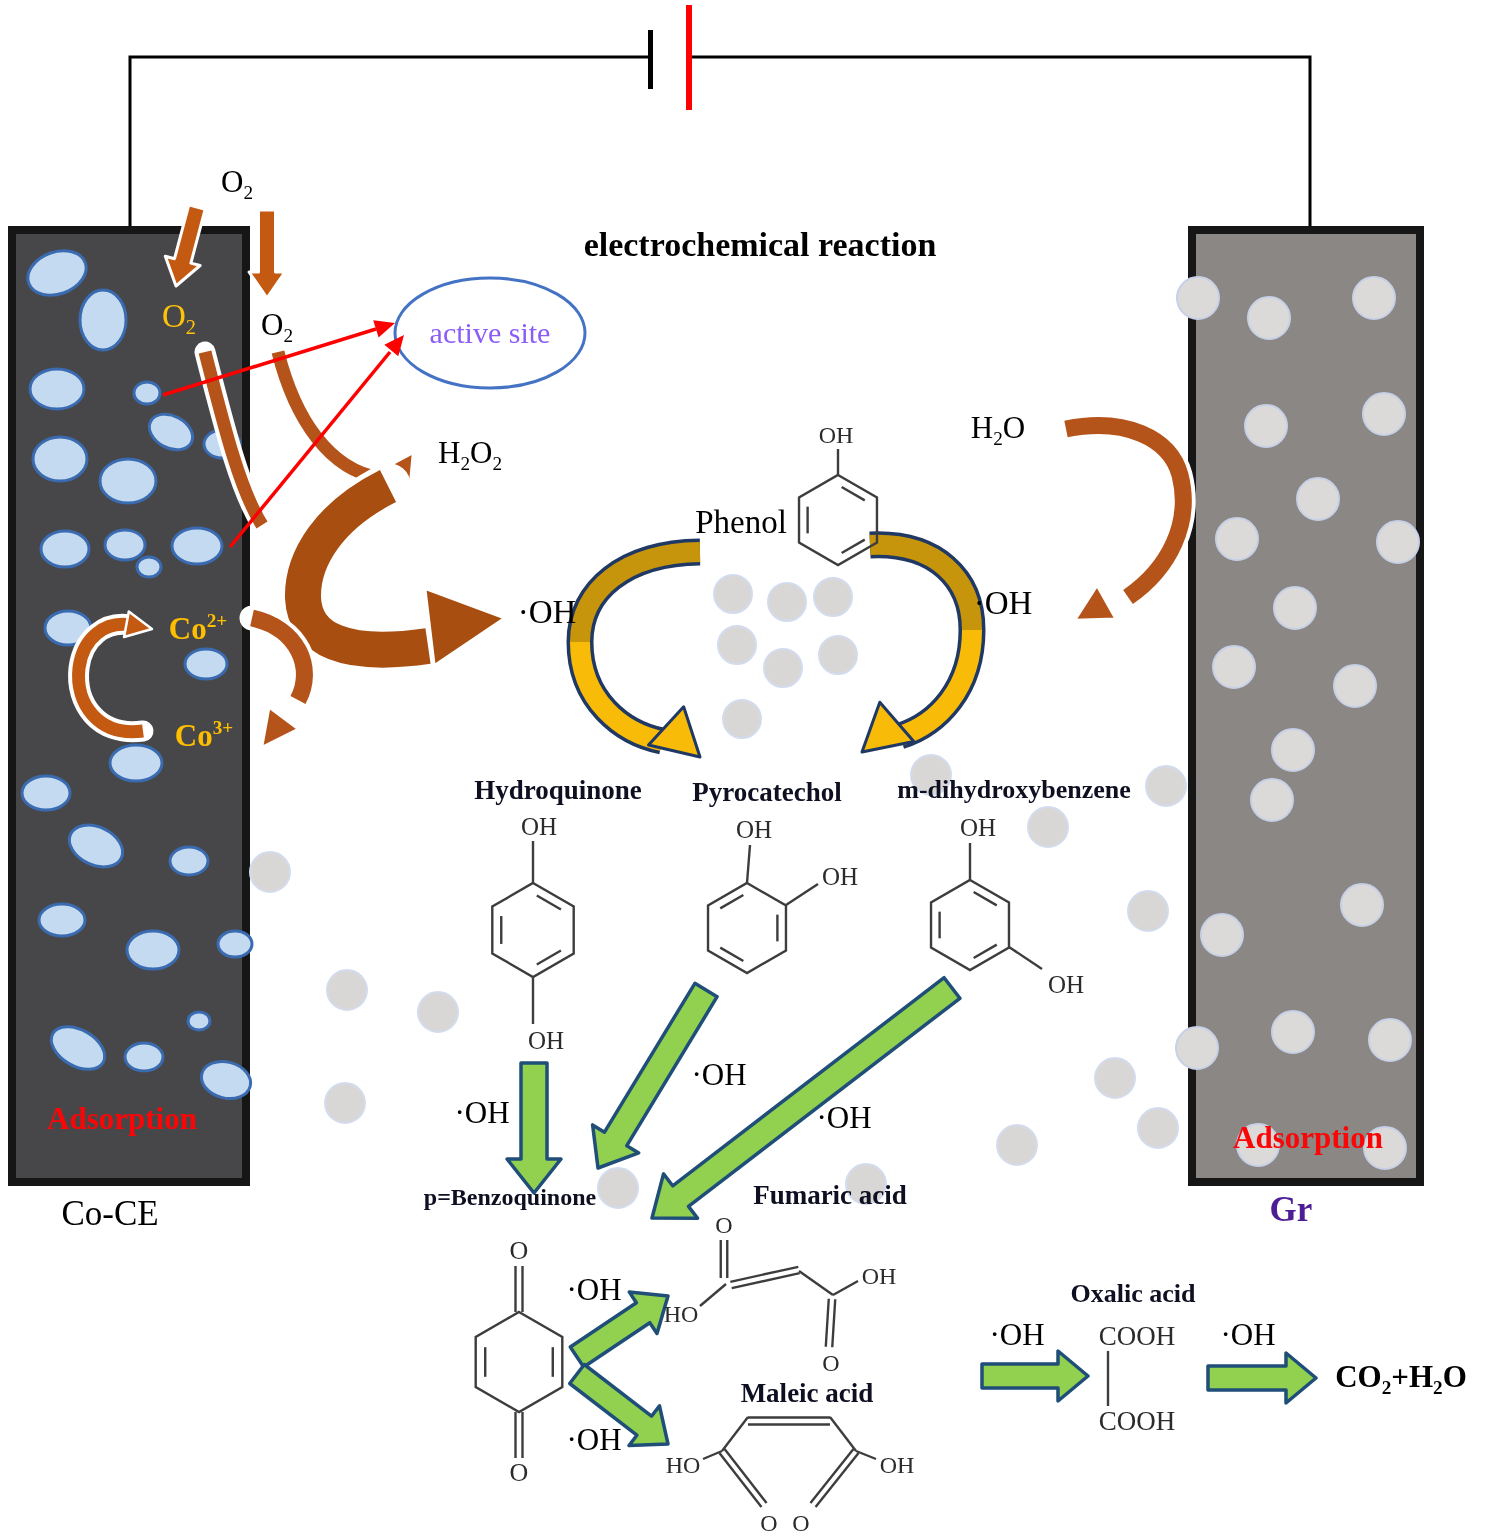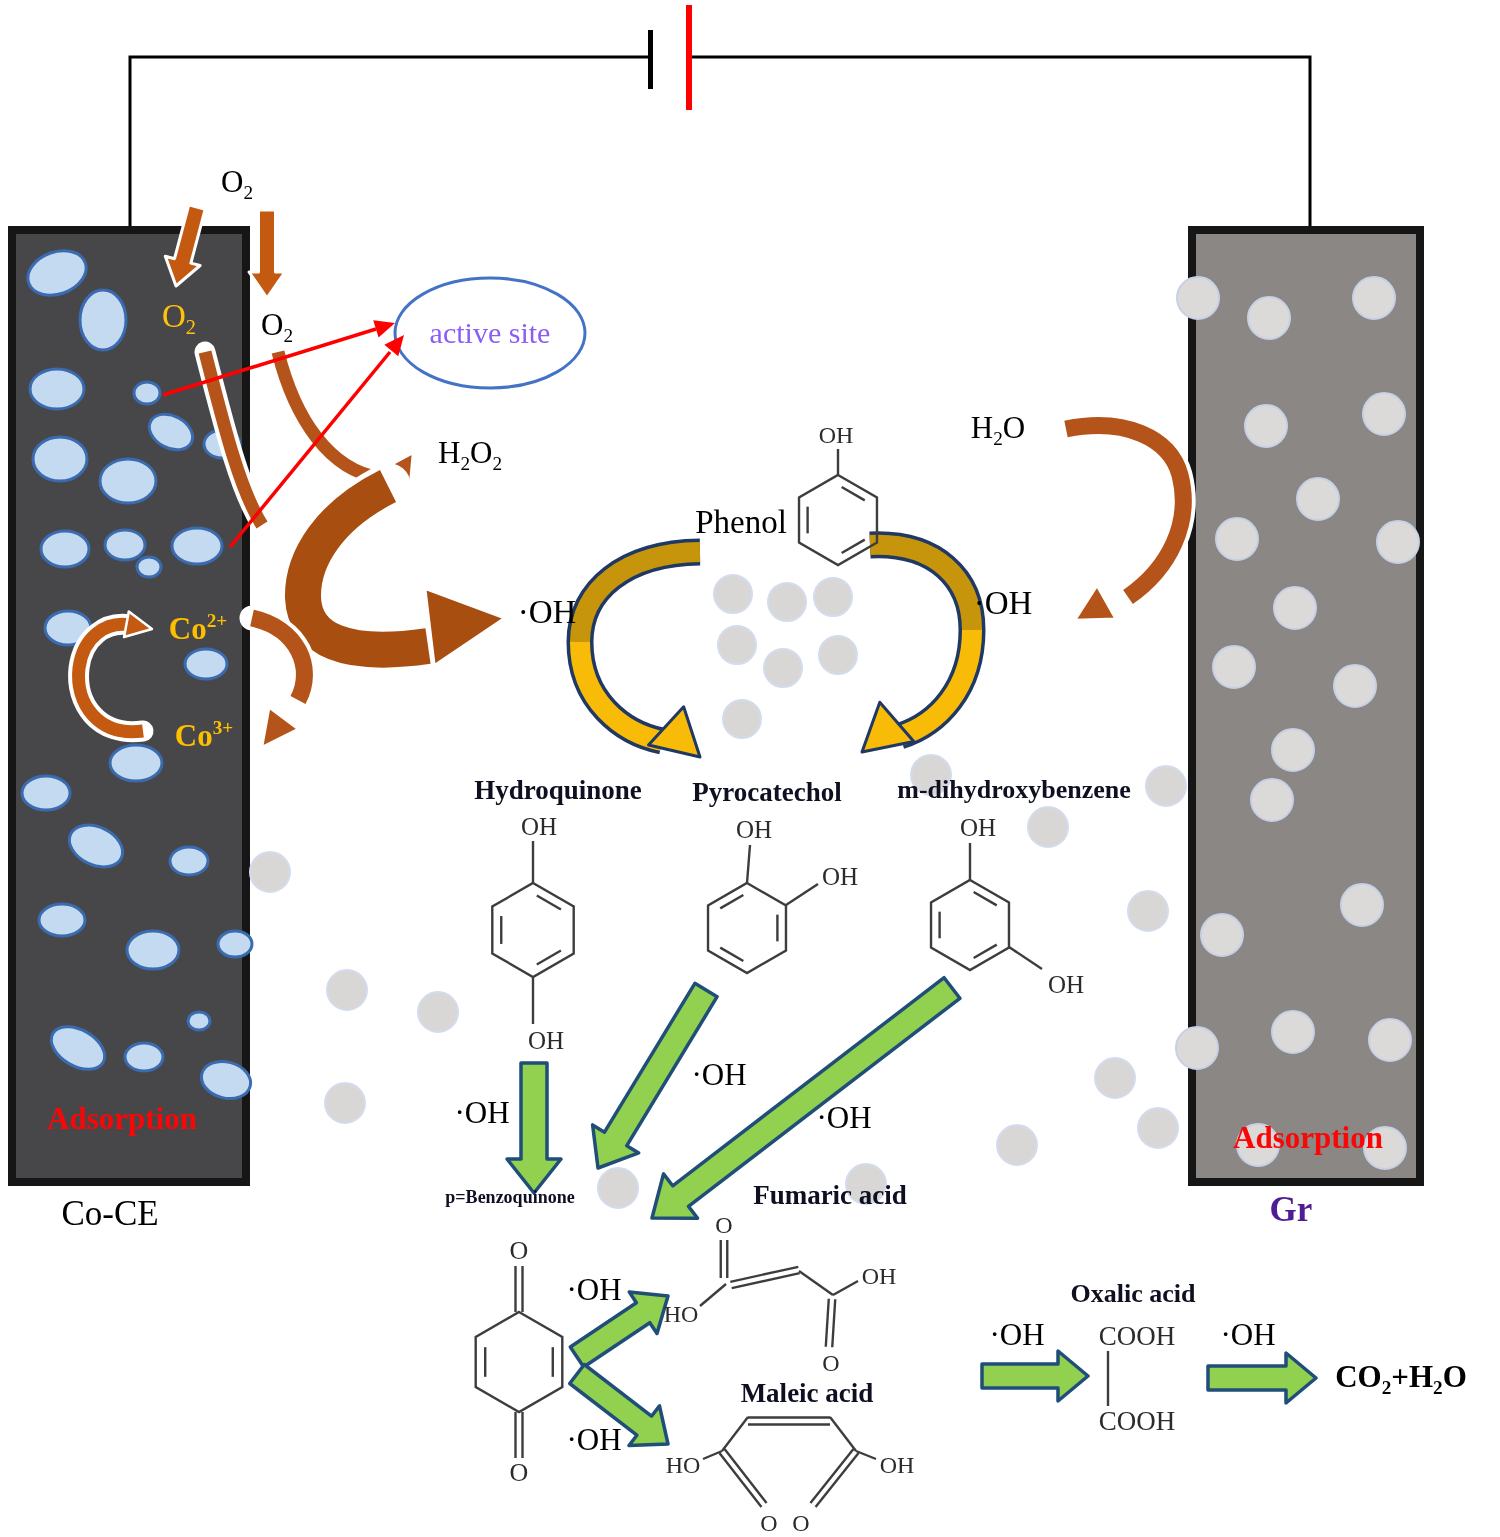--- a/index.html
+++ b/index.html
@@ -172,39 +172,40 @@
       <line x1="748" y1="1417.5" x2="830" y2="1417.5" stroke="#3d3d3d" stroke-width="2.4"></line>
       <line x1="830" y1="1417" x2="856" y2="1451" stroke="#3d3d3d" stroke-width="2.4"></line>
       <line x1="856" y1="1451" x2="876" y2="1459" stroke="#3d3d3d" stroke-width="2.4"></line>
       <line x1="719.4346052935269" y1="1452.9953069939236" x2="761.4346052935269" y2="1506.9953069939236" stroke="#3d3d3d" stroke-width="2.4"></line>
       <line x1="724.5653947064731" y1="1449.0046930060764" x2="766.5653947064731" y2="1503.0046930060764" stroke="#3d3d3d" stroke-width="2.4"></line>
       <line x1="853.457589530219" y1="1448.9754879592485" x2="810.457589530219" y2="1502.9754879592485" stroke="#3d3d3d" stroke-width="2.4"></line>
       <line x1="858.542410469781" y1="1453.0245120407515" x2="815.542410469781" y2="1507.0245120407515" stroke="#3d3d3d" stroke-width="2.4"></line>
       <line x1="1108" y1="1351" x2="1108" y2="1406" stroke="#3d3d3d" stroke-width="2.4"></line>
     </svg>
   <div id="labels">
+      <div class="lbl" style="left: 760px; top: 245px; font-size: 34px; color: rgb(0, 0, 0); font-weight: bold;">electrochemical reaction</div>
       <div class="lbl" style="left: 237px; top: 181px; font-size: 31px; color: rgb(0, 0, 0);">O<sub>2</sub></div>
       <div class="lbl" style="left: 179px; top: 316px; font-size: 33px; color: rgb(254, 194, 10);">O<sub>2</sub></div>
       <div class="lbl" style="left: 277px; top: 324px; font-size: 31px; color: rgb(0, 0, 0);">O<sub>2</sub></div>
       <div class="lbl" style="left: 490px; top: 333px; font-size: 30px; color: #8b5cf6;">active site</div>
       <div class="lbl" style="left: 470px; top: 452px; font-size: 31px; color: rgb(0, 0, 0);">H<sub>2</sub>O<sub>2</sub></div>
       <div class="lbl" style="left: 729px; top: 522px; font-size: 33px; color: rgb(0, 0, 0); margin-left: 12px;">Phenol</div>
       <div class="lbl" style="left: 998px; top: 427px; font-size: 31px; color: rgb(0, 0, 0);">H<sub>2</sub>O</div>
       <div class="lbl" style="left: 547px; top: 612px; font-size: 33px; color: rgb(0, 0, 0);">·OH</div>
       <div class="lbl" style="left: 1003px; top: 603px; font-size: 33px; color: rgb(0, 0, 0);">·OH</div>
       <div class="lbl" style="left: 198px; top: 628px; font-size: 31px; color: rgb(254, 191, 0); font-weight: bold;">Co<sup>2+</sup></div>
       <div class="lbl" style="left: 204px; top: 735px; font-size: 31px; color: rgb(254, 191, 0); font-weight: bold;">Co<sup>3+</sup></div>
       <div class="lbl" style="left: 122px; top: 1118px; font-size: 31px; color: rgb(251, 6, 7); font-weight: bold;">Adsorption</div>
       <div class="lbl" style="left: 1308px; top: 1137px; font-size: 31px; color: rgb(251, 6, 7); font-weight: bold;">Adsorption</div>
       <div class="lbl" style="left: 110px; top: 1213px; font-size: 35px; color: rgb(0, 0, 0);">Co-CE</div>
       <div class="lbl" style="left: 1291px; top: 1209px; font-size: 35px; color: #4c1d95; font-weight: bold;">Gr</div>
       <div class="lbl" style="left: 558px; top: 790px; font-size: 27px; color: rgb(14, 16, 34); font-weight: bold;">Hydroquinone</div>
       <div class="lbl" style="left: 767px; top: 792px; font-size: 27px; color: rgb(14, 16, 34); font-weight: bold;">Pyrocatechol</div>
       <div class="lbl" style="left: 1014px; top: 790px; font-size: 26px; color: rgb(14, 16, 34); font-weight: bold;">m-dihydroxybenzene</div>
-      <div class="lbl" style="left: 510px; top: 1197px; font-size: 18px; color: rgb(14, 16, 34); font-weight: bold;">p=Benzoquinone</div>
+      <div class="lbl" style="left: 510px; top: 1197px; font-size: 24px; color: rgb(14, 16, 34); font-weight: bold;">p=Benzoquinone</div>
       <div class="lbl" style="left: 830px; top: 1195px; font-size: 27px; color: rgb(14, 16, 34); font-weight: bold;">Fumaric acid</div>
       <div class="lbl" style="left: 807px; top: 1393px; font-size: 27px; color: rgb(14, 16, 34); font-weight: bold;">Maleic acid</div>
       <div class="lbl" style="left: 1133px; top: 1294px; font-size: 26px; color: rgb(14, 16, 34); font-weight: bold;">Oxalic acid</div>
       <div class="lbl" style="left: 1401px; top: 1376px; font-size: 31px; color: rgb(0, 0, 0); font-weight: bold;">CO<sub>2</sub>+H<sub>2</sub>O</div>
       <div class="lbl" style="left: 482px; top: 1112px; font-size: 31px; color: rgb(0, 0, 0);">·OH</div>
       <div class="lbl" style="left: 719px; top: 1074px; font-size: 31px; color: rgb(0, 0, 0);">·OH</div>
       <div class="lbl" style="left: 844px; top: 1117px; font-size: 31px; color: rgb(0, 0, 0);">·OH</div>
       <div class="lbl" style="left: 594px; top: 1289px; font-size: 31px; color: rgb(0, 0, 0);">·OH</div>
       <div class="lbl" style="left: 594px; top: 1439px; font-size: 31px; color: rgb(0, 0, 0);">·OH</div>
       <div class="lbl" style="left: 1017px; top: 1334px; font-size: 31px; color: rgb(0, 0, 0);">·OH</div>

